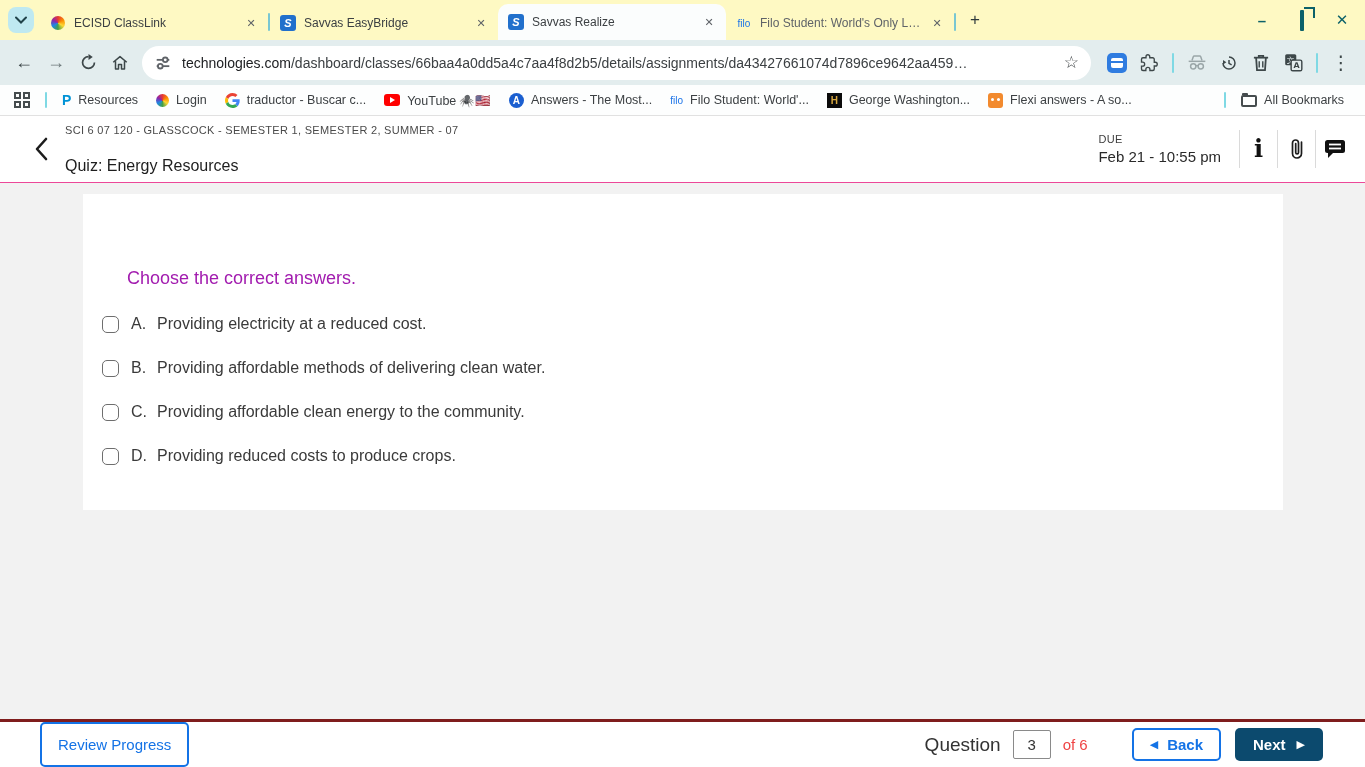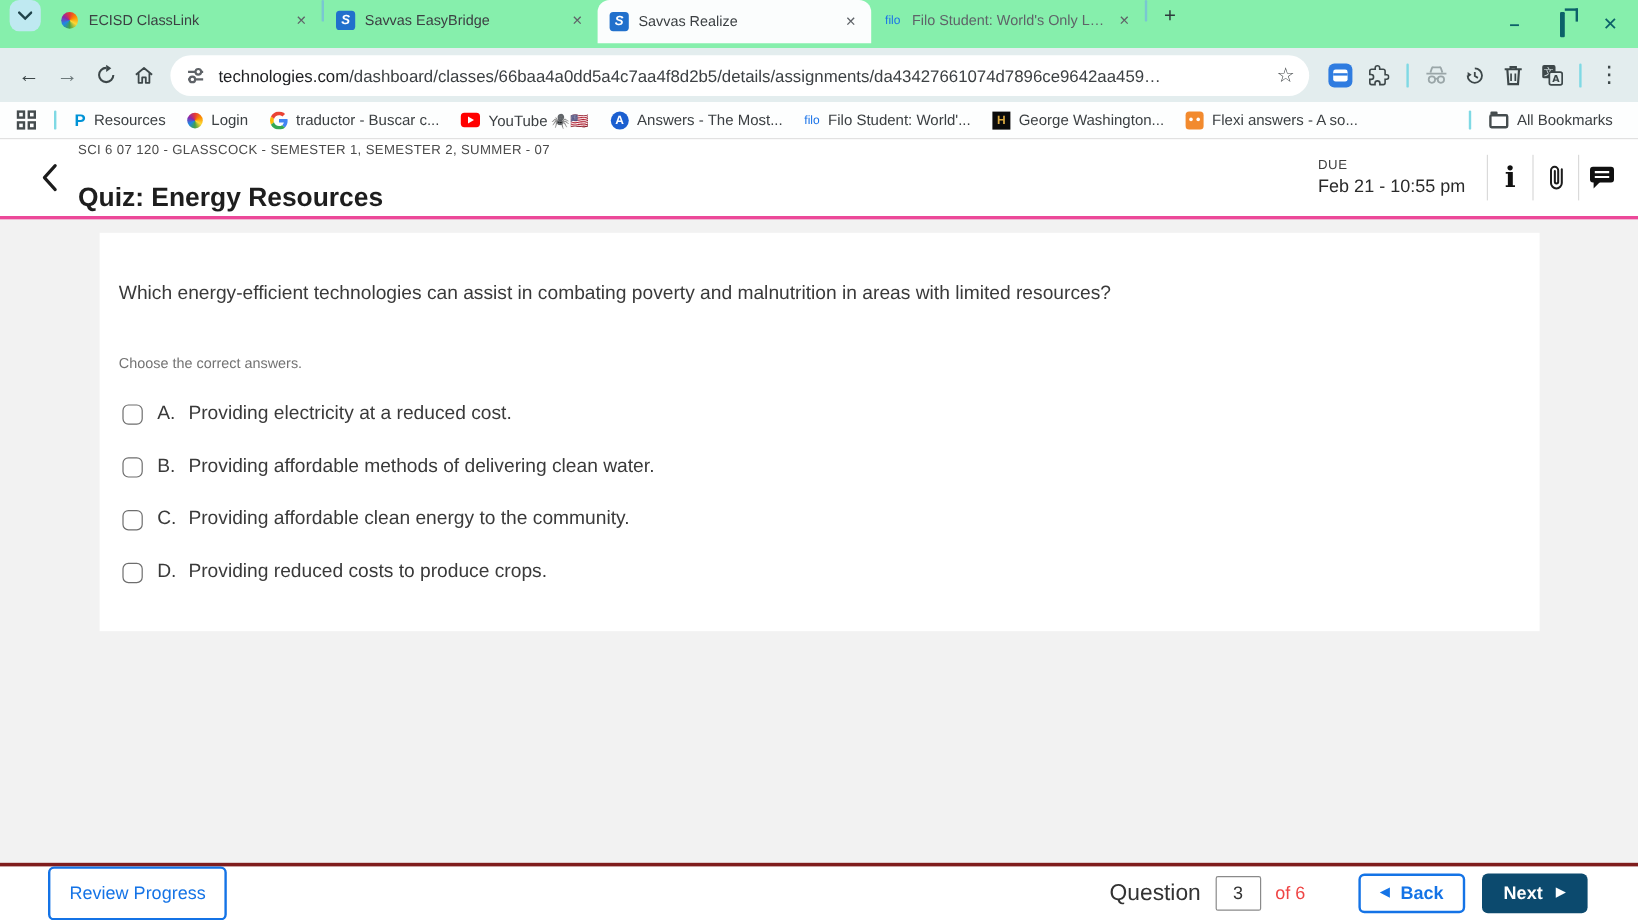--- a/index.html
+++ b/index.html
@@ -4,21 +4,21 @@
 <style>
   * { margin:0; padding:0; box-sizing:border-box; }
   html,body { width:1365px; height:767px; overflow:hidden; }
   body {
     font-family:"Liberation Sans","DejaVu Sans",sans-serif;
     display:flex; flex-direction:column; background:#f2f2f2;
     -webkit-font-smoothing:antialiased;
   }
 
   
-  .tabstrip { height:40px; background:#86efac; display:flex; align-items:flex-start; flex:0 0 auto; }
+  .tabstrip { height:40px; background:#fef9c3; display:flex; align-items:flex-end; flex:0 0 auto; }
   .tab-search { width:26px; height:26px; margin:0 6px 7px 8px; border-radius:8px; background:#bfe9f1;
                 display:flex; align-items:center; justify-content:center; cursor:pointer; }
   .tab { width:228px; height:34px; display:flex; align-items:center; padding:0 8px 0 10px;
          font-size:12px; color:#3c4043; position:relative; cursor:pointer; }
   .tab .title { flex:1; white-space:nowrap; overflow:hidden; text-overflow:ellipsis; margin:0 6px 0 8px; }
   .tab.active { background:#fbfdfd; border-radius:10px 10px 0 0; height:36px; }
   .tab .close { width:18px; height:18px; border-radius:50%; display:flex; align-items:center; justify-content:center;
                 font-size:11px; color:#5f6368; }
   .tab-sep { width:2px; height:18px; background:#79c7d2; margin-bottom:9px; border-radius:1px; }
   .favicon { width:16px; height:16px; flex:0 0 auto; display:flex; align-items:center; justify-content:center; }
@@ -66,40 +66,40 @@
   .fav-flexi { width:15px; height:15px; background:#f28a2e; border-radius:3px; position:relative; }
   .fav-flexi::after { content:""; position:absolute; left:3px; top:5px; width:3px; height:3px; background:#fff;
               border-radius:50%; box-shadow:6px 0 0 #fff; }
   .fav-p { color:#0093d6; font-weight:bold; font-size:14px; }
   .bm-spacer { flex:1; }
   .folder-icon { width:16px; height:12px; border:2px solid #454c4e; border-radius:2px; position:relative; margin-top:2px; }
   .folder-icon::before { content:""; position:absolute; top:-4px; left:-1px; width:6px; height:2px;
               background:#454c4e; border-radius:1px 1px 0 0; }
 
   
-  .page-header { height:68px; background:#fff; border-top:1px solid #e1e1e1; border-bottom:3px solid #ec4899;
+  .page-header { height:68px; background:#fff; border-top:1px solid #e1e1e1; border-bottom:1px solid #ec4899;
                  display:flex; align-items:center; flex:0 0 auto; }
   .back-chevron { margin-left:34px; cursor:pointer; display:flex; align-items:center; }
   .ph-text { margin-left:16px; }
   .breadcrumb { font-size:11px; color:#4a4a4a; letter-spacing:0.3px; font-weight:500; }
-  .page-title { font-size:22px; color:#1e1e1e; font-weight:700; margin-top:21px; }
+  .page-title { font-size:16px; color:#1e1e1e; font-weight:400; margin-top:21px; }
   .ph-right { margin-left:auto; display:flex; align-items:center; height:100%; }
   .due-block { text-align:left; margin-right:18px; }
   .due-label { font-size:11px; color:#3e3e3e; letter-spacing:0.4px; }
   .due-value { font-size:15px; color:#2a2a2a; margin-top:3px; }
   .ph-sep { width:1px; height:38px; background:#dadada; }
   .ph-icon { width:37px; height:100%; display:flex; align-items:center; justify-content:center; cursor:pointer; }
   .info-i { font-family:"DejaVu Serif",serif; font-weight:bold; font-size:24px; color:#111; line-height:1; }
   .ph-right .pad-r { margin-right:12px; }
 
   
   .content { flex:1; background:#f2f2f2; overflow:hidden; }
   .card { width:1200px; margin:11px 0 0 83px; background:#fff; min-height:316px; padding:32px 16px 40px 16px; }
   .question { font-size:16px; color:#3a3a3a; margin:10px 0 0 0; }
-  .instruction { font-size:12px; color:#737373; margin-top:42px; }
+  .instruction { font-size:18px; color:#a21caf; margin-top:42px;margin-left:28px; }
   .option { display:flex; align-items:center; margin-top:26px; }
   .option:first-of-type { margin-top:24px; }
   .checkbox { width:17px; height:17px; border:1.5px solid #6e6e6e; border-radius:5px; background:#fff;
               margin-left:3px; cursor:pointer; flex:0 0 auto; }
   .opt-letter { font-size:16px; color:#3a3a3a; margin-left:12px; width:26px; }
   .opt-text { font-size:16px; color:#3a3a3a; }
 
   
   .footer { height:48px; background:#fff; border-top:3px solid #7f1d1d; display:flex; 
             flex:0 0 auto; padding:0 42px 0 40px; }
@@ -331,21 +331,20 @@
         <polygon points="4,13 4,19 10,13" fill="#101010"></polygon>
         <line x1="5" y1="5.5" x2="17" y2="5.5" stroke="#fff" stroke-width="1.8"></line>
         <line x1="5" y1="9.5" x2="17" y2="9.5" stroke="#fff" stroke-width="1.8"></line>
       </svg>
     </div>
   </div>
 </div>
 
 <div class="content">
   <div class="card">
-    <div class="question">Which energy-efficient technologies can assist in combating poverty and malnutrition in areas with limited resources?</div>
     <div class="instruction">Choose the correct answers.</div>
 
     <div class="option">
       <span class="checkbox"></span>
       <span class="opt-letter">A.</span>
       <span class="opt-text">Providing electricity at a reduced cost.</span>
     </div>
     <div class="option">
       <span class="checkbox"></span>
       <span class="opt-letter">B.</span>

